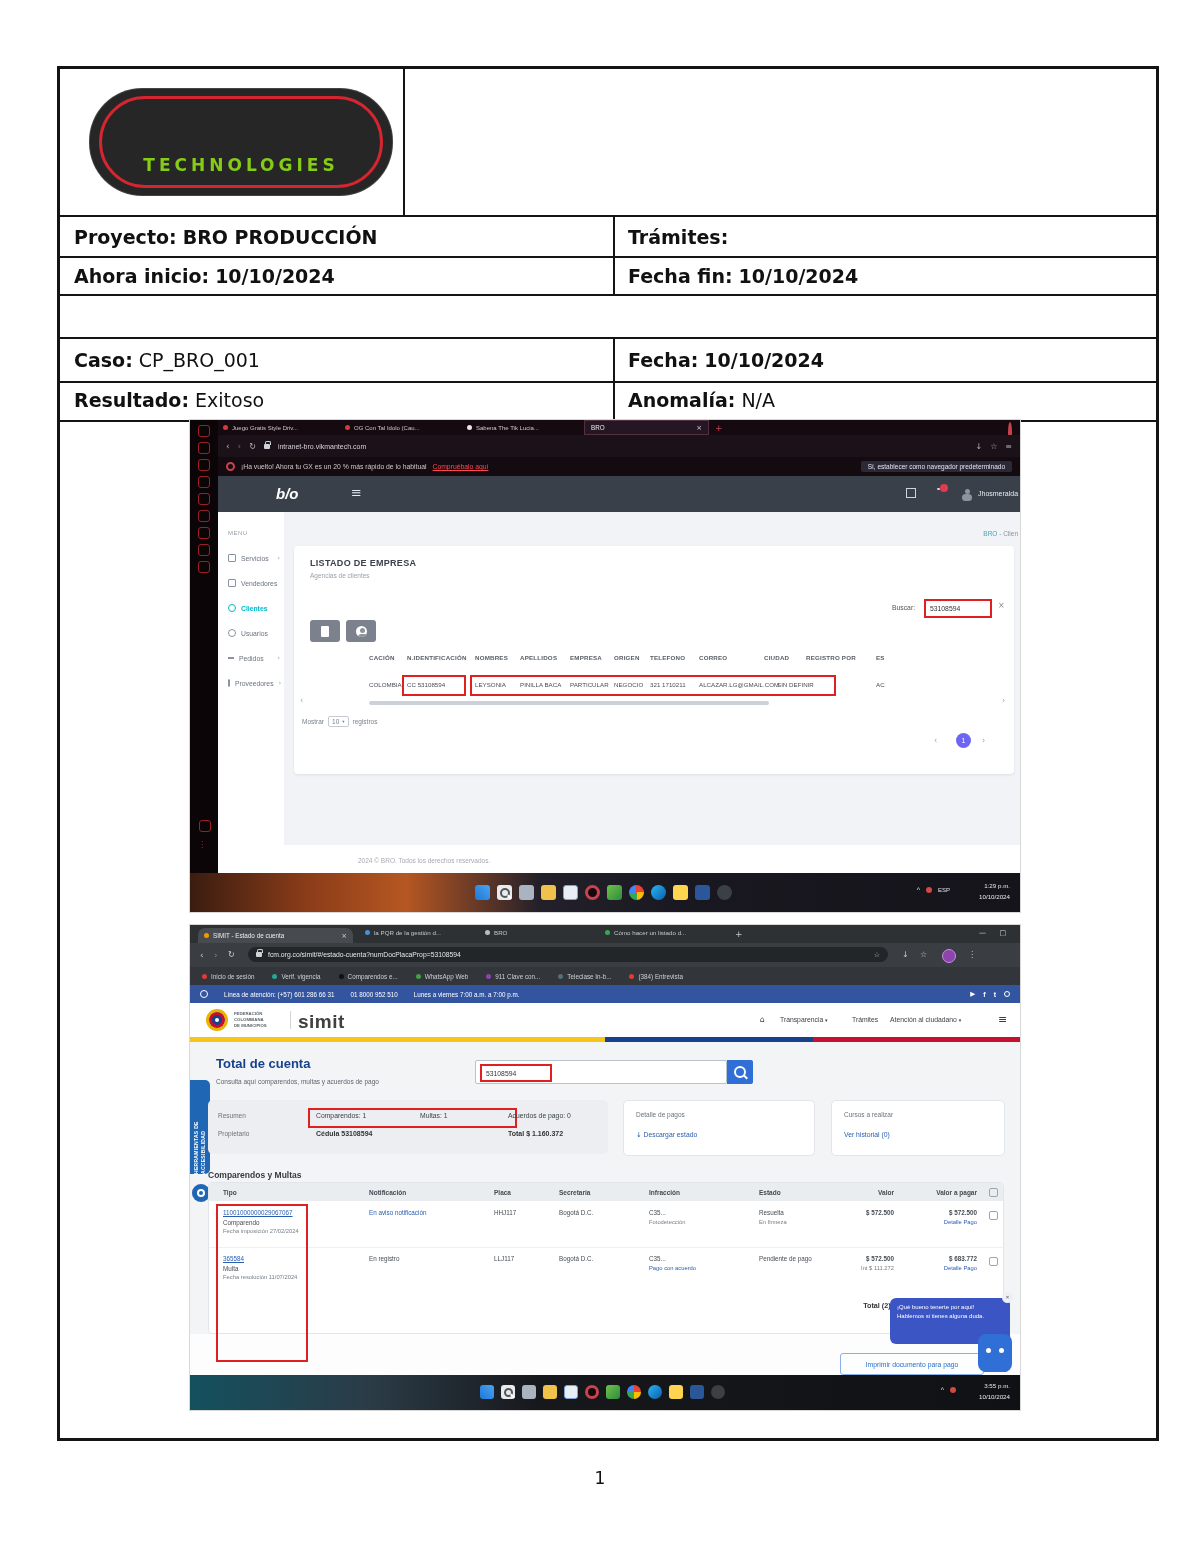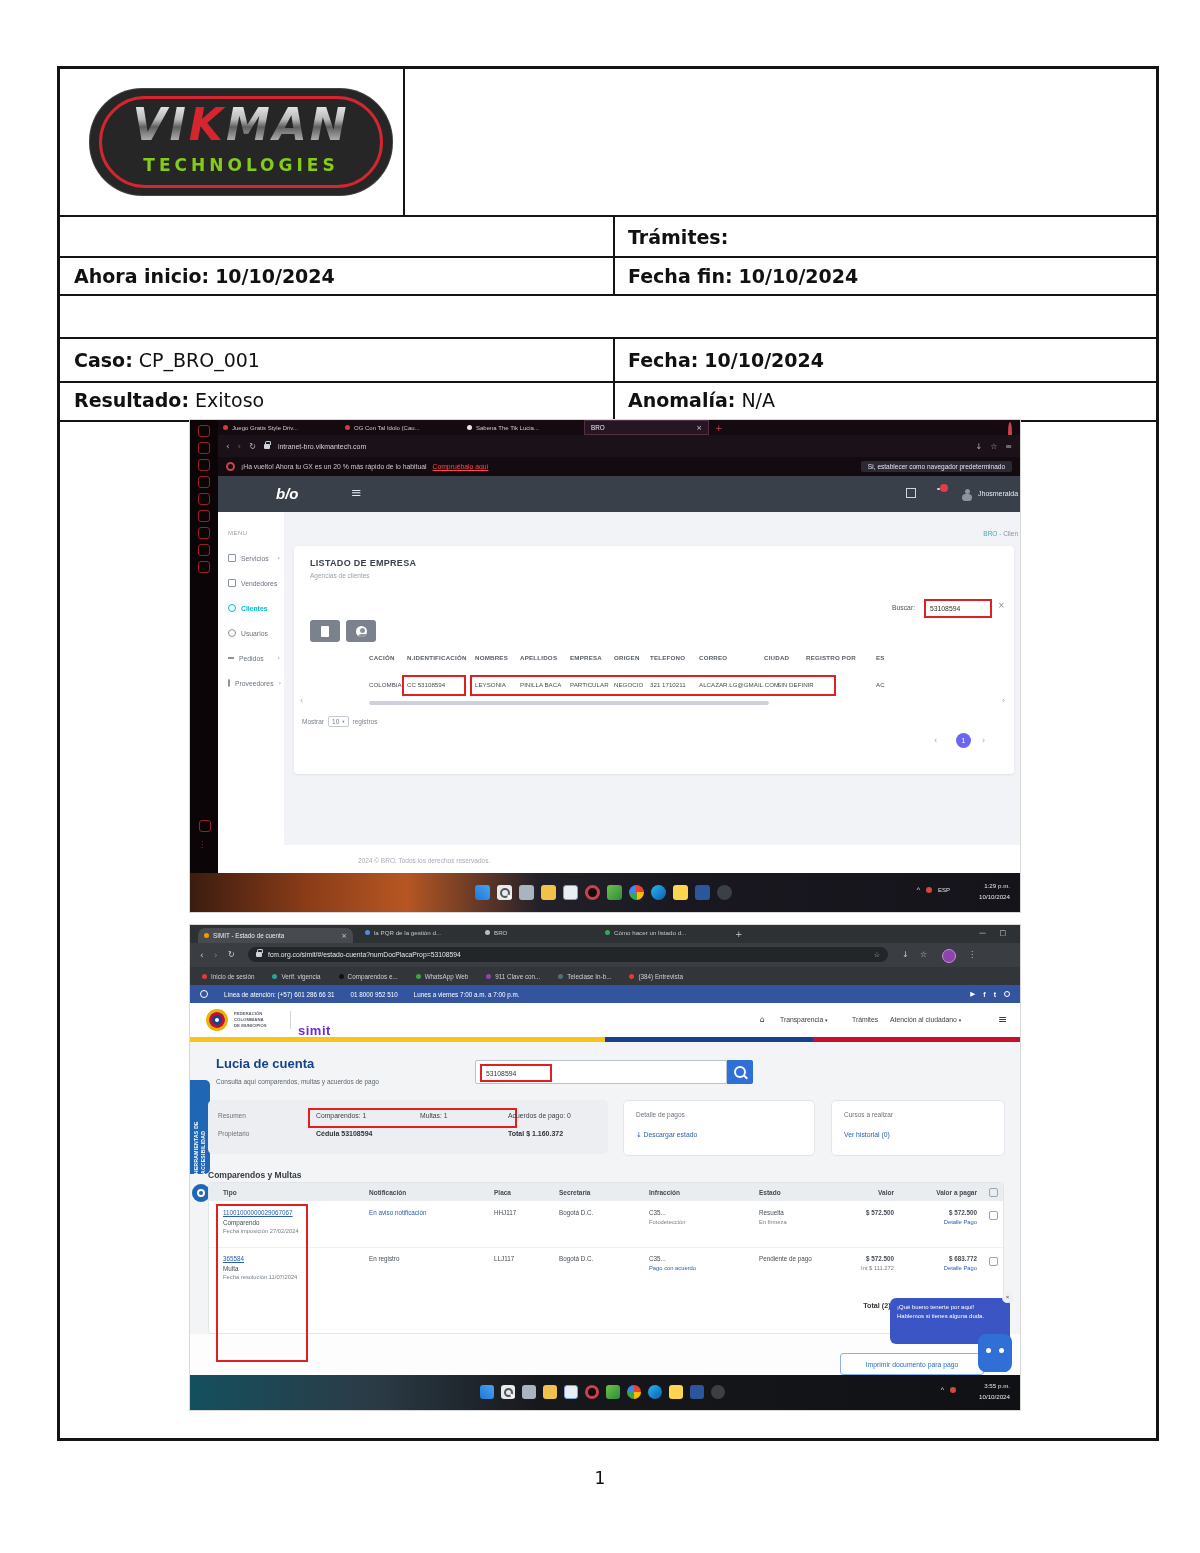--- a/index.html
+++ b/index.html
@@ -63,27 +63,27 @@
     <div class="abs dline" style="left:0;top:187px;width:100%;height:2px"></div>
     <div class="abs dline" style="left:0;top:225px;width:100%;height:2px"></div>
     <div class="abs dline" style="left:0;top:268px;width:100%;height:2px"></div>
     <div class="abs dline" style="left:0;top:312px;width:100%;height:2px"></div>
     <div class="abs dline" style="left:0;top:351px;width:100%;height:2px"></div>
     <div class="abs dline" style="left:553px;top:146px;width:2px;height:79px"></div>
     <div class="abs dline" style="left:553px;top:268px;width:2px;height:83px"></div>
 
     <div class="abs logopill" style="left:30px;top:20px;width:302px;height:106px">
       <div class="abs logoring" style="left:9px;top:7px;width:278px;height:86px"></div>
-      <div class="abs" style="left:0;top:14px;width:302px;text-align:center">
-        <span class="logotxt">VI</span><span class="logotxt logok">K</span><span class="logotxt">MAN</span>
-      </div>
       <div class="abs logosub" style="left:0;top:66px;width:302px;text-align:center">TECHNOLOGIES</div>
     </div>
 
 
+    <div class="abs" style="left:14px;top:148px;height:39px;display:flex;align-items:center;font-size:19px">
+      <span class="dlabel">Proyecto:</span>&nbsp;<span class="dval" style="font-weight:bold">BRO PRODUCCIÓN</span>
+    </div>
     <div class="abs" style="left:568px;top:148px;height:39px;display:flex;align-items:center;font-size:19px">
       <span class="dlabel">Trámites:</span>&nbsp;<span class="dval"></span>
     </div>
 
     <div class="abs" style="left:14px;top:189px;height:36px;display:flex;align-items:center;font-size:19px">
       <span class="dlabel">Ahora inicio:</span>&nbsp;<span class="dval" style="font-weight:bold">10/10/2024</span>
     </div>
     <div class="abs" style="left:568px;top:189px;height:36px;display:flex;align-items:center;font-size:19px">
       <span class="dlabel">Fecha fin:</span>&nbsp;<span class="dval" style="font-weight:bold">10/10/2024</span>
     </div>
@@ -387,34 +387,34 @@
     </div>
 
     <div class="abs" style="left:0;top:78px;width:830px;height:34px;background:#fff">
       <span class="abs dot" style="left:16px;top:6px;width:22px;height:22px;background:#fff;border:3px solid #e8b400;box-shadow:inset 0 0 0 3px #c8102e,inset 0 0 0 6px #19408c;box-sizing:border-box"></span>
       <div class="abs" style="left:44px;top:8px;font-size:4.3px;color:#5a6269;font-weight:bold;line-height:1.4">
         <div>FEDERACIÓN</div>
         <div>COLOMBIANA</div>
         <div>DE MUNICIPIOS</div>
       </div>
       <div class="abs" style="left:100px;top:8px;width:1px;height:18px;background:#cfd4d9"></div>
-      <span class="abs" style="left:108px;top:20px;font-size:13px;font-weight:bold;color:#6d28d9;letter-spacing:.5px">simit</span>
+      <span class="abs" style="left:108px;top:8px;font-size:19px;font-weight:bold;color:#404040;letter-spacing:.5px">simit</span>
       <span class="abs gly" style="left:570px;top:12px;font-size:8px;color:#3a3f45">⌂</span>
       <span class="abs s2nav" style="left:590px;top:13px"><span>Transparencia</span> <span class="gly" style="font-size:5px">▾</span></span>
       <span class="abs s2nav" style="left:662px;top:13px"><span>Trámites</span></span>
       <span class="abs s2nav" style="left:700px;top:13px"><span>Atención al ciudadano</span> <span class="gly" style="font-size:5px">▾</span></span>
       <span class="abs gly" style="left:808px;top:10px;font-size:11px;color:#3a3f45">≡</span>
     </div>
 
     <div class="abs" style="left:0;top:112px;width:415px;height:5px;background:#f5c518"></div>
     <div class="abs" style="left:415px;top:112px;width:208px;height:5px;background:#19408c"></div>
     <div class="abs" style="left:623px;top:112px;width:207px;height:5px;background:#c8102e"></div>
 
     <div class="abs" style="left:0;top:117px;width:830px;height:333px;background:#f2f4f6">
-      <div class="abs" style="left:26px;top:14px;font-size:13px;font-weight:bold;color:#16418c">Lucia de cuenta</div>
+      <div class="abs" style="left:26px;top:14px;font-size:13px;font-weight:bold;color:#16418c">Total de cuenta</div>
       <div class="abs" style="left:26px;top:36px;font-size:6.5px;color:#5c6670">Consulta aquí comparendos, multas y acuerdos de pago</div>
 
       <div class="abs" style="left:285px;top:18px;width:250px;height:22px;background:#fff;border:1px solid #b9c3ce;border-radius:2px">
         <div class="abs redbox" style="left:4px;top:3px;width:68px;height:14px;display:flex;align-items:center">
           <span style="font-size:6.8px;color:#333;padding-left:4px">53108594</span>
         </div>
       </div>
       <div class="abs" style="left:537px;top:18px;width:26px;height:24px;background:#2f6fd6;border-radius:0 2px 2px 0;display:flex;align-items:center;justify-content:center">
           <span class="mag"></span>
         </div>

